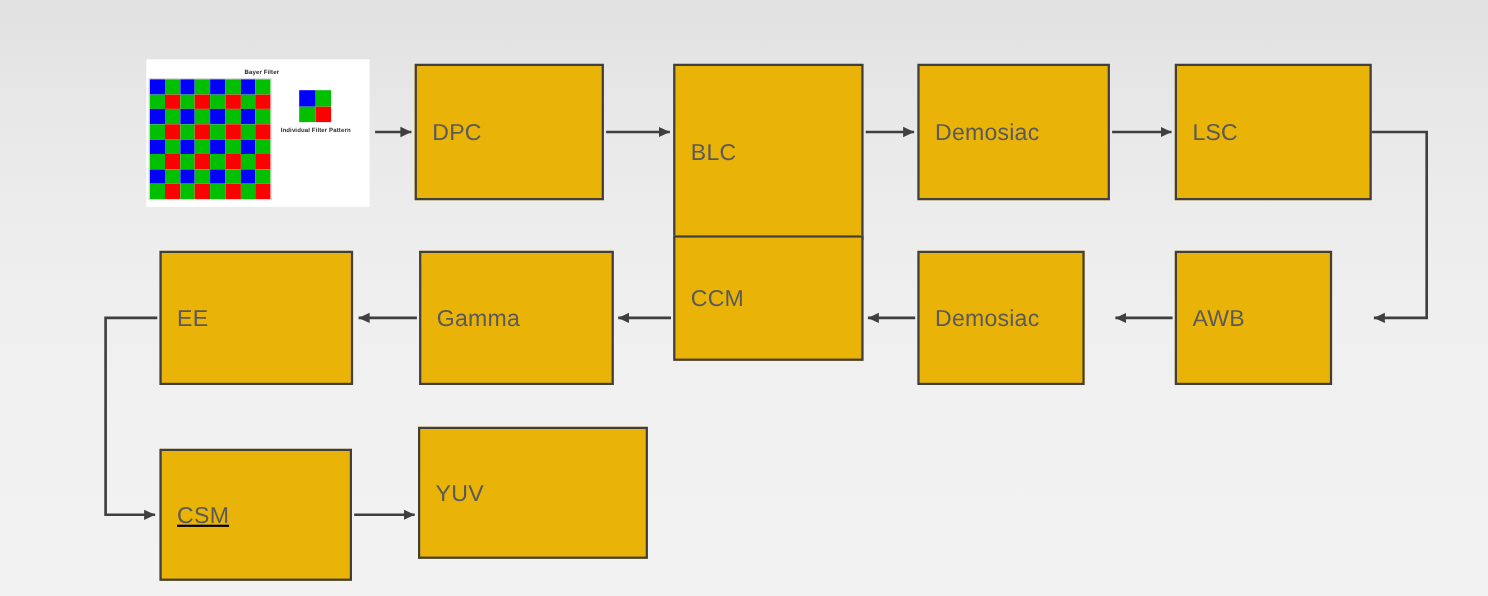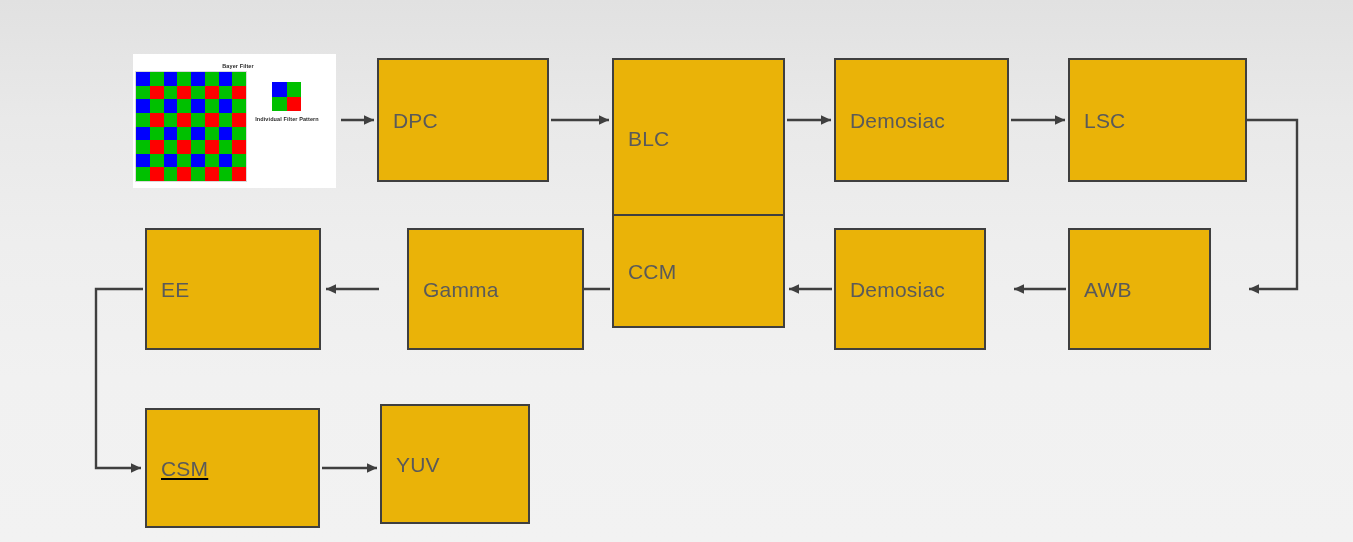--- a/index.html
+++ b/index.html
@@ -241,33 +241,33 @@
       </div>
       <div class="node" style="left: 834px; top: 58px; width: 175px; height: 124px;">
         <span class="node-label">Demosiac</span>
       </div>
       <div class="node" style="left: 1068px; top: 58px; width: 179px; height: 124px;">
         <span class="node-label">LSC</span>
       </div>
       <div class="node" style="left: 145px; top: 228px; width: 176px; height: 122px;">
         <span class="node-label">EE</span>
       </div>
-      <div class="node" style="left: 381px; top: 228px; width: 177px; height: 122px; margin-left: 26px;">
+      <div class="node" style="left: 381px; top: 228px; width: 177px; height: 122px;">
         <span class="node-label">Gamma</span>
       </div>
       <div class="node" style="left: 612px; top: 214px; width: 173px; height: 114px;">
         <span class="node-label">CCM</span>
       </div>
       <div class="node" style="left: 834px; top: 228px; width: 152px; height: 122px;">
         <span class="node-label">Demosiac</span>
       </div>
       <div class="node" style="left: 1068px; top: 228px; width: 143px; height: 122px;">
         <span class="node-label">AWB</span>
       </div>
       <div class="node" style="left: 145px; top: 408px; width: 175px; height: 120px; text-decoration: underline;">
         <span class="node-label">CSM</span>
       </div>
-      <div class="node" style="left: 380px; top: 404px; width: 150px; height: 120px;">
+      <div class="node" style="left: 380px; top: 388px; width: 209px; height: 120px;">
         <span class="node-label">YUV</span>
       </div>
     </div>
 
 </div>
 
 </body></html>

